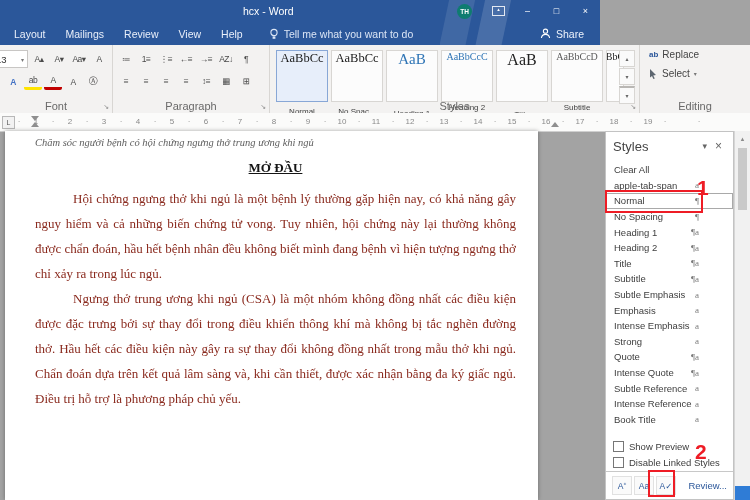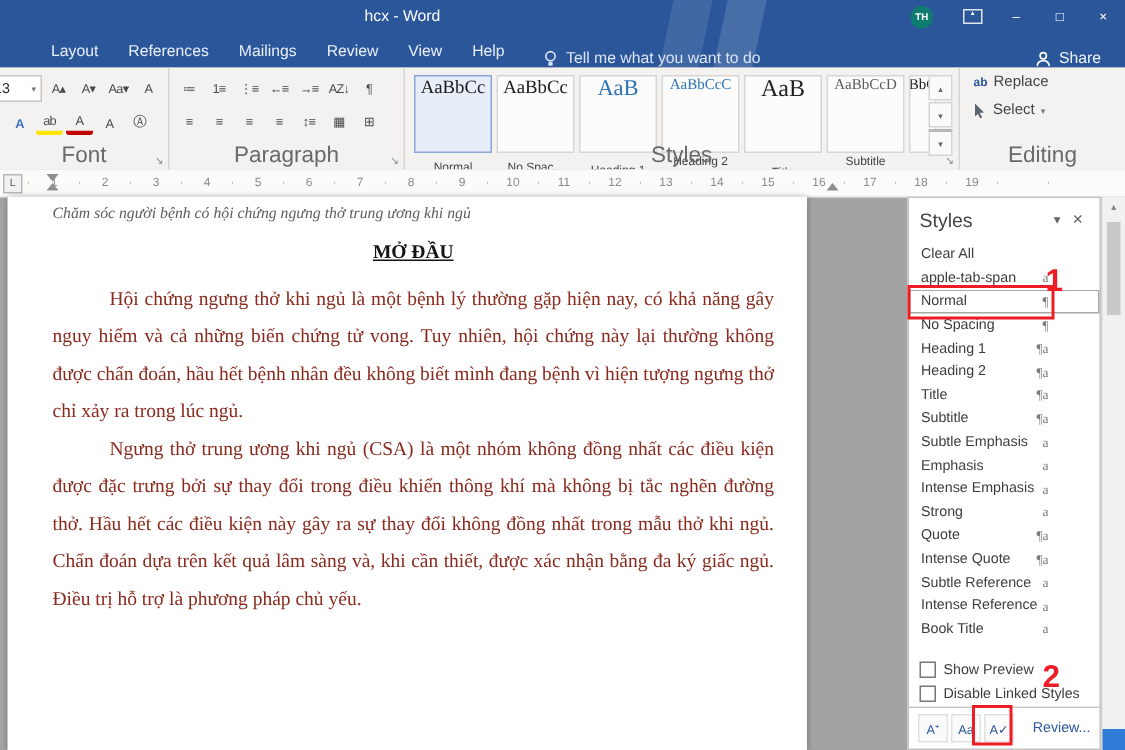--- a/index.html
+++ b/index.html
@@ -1,44 +1,44 @@
 <!DOCTYPE html>
 <html><head>
 <meta charset="utf-8">
 <style>
   html,body{margin:0;padding:0;}
   .app{position:relative;width:750px;height:500px;background:#a3a3a3;font-family:"Liberation Sans",sans-serif;overflow:hidden;-webkit-font-smoothing:antialiased;}
 
   
-  .topbar{position:absolute;left:0;top:0;width:750px;height:45px;background:#2b579a;color:#fff;}
+  .topbar{position:absolute;left:0;top:0;width:600px;height:45px;background:#2b579a;color:#fff;}
   .deco{position:absolute;left:440px;top:-6px;width:120px;height:60px;overflow:hidden;pointer-events:none;}
   .deco div{position:absolute;top:0;width:26px;height:60px;background:rgba(255,255,255,.10);transform:skewX(-12deg);}
   .deco .d2{left:40px;background:rgba(255,255,255,.14);}
   .deco .d1{left:4px;}
   .titlebar{position:absolute;left:0;top:0;right:0;height:22px;}
   .wtitle{position:absolute;left:243px;top:5px;font-size:10.5px;color:#fff;}
   .tb-right{position:absolute;right:0;top:0;height:22px;display:flex;align-items:center;}
   .avatar{width:15px;height:15px;border-radius:50%;background:#0f7c70;color:#fff;font-size:6.5px;font-weight:bold;display:flex;align-items:center;justify-content:center;margin-right:12px;}
   .winbtn{width:29px;height:22px;display:flex;align-items:center;justify-content:center;font-size:9px;color:#fff;}
   .ribopt{width:11px;height:8px;border:1px solid rgba(255,255,255,.85);display:flex;align-items:flex-start;justify-content:center;font-size:5px;line-height:5px;}
   
-  .tabsrow{position:absolute;left:0;top:22px;right:0;height:23px;display:flex;align-items:flex-end;padding-left:24px;}
+  .tabsrow{position:absolute;left:0;top:22px;right:0;height:23px;display:flex;align-items:center;padding-left:4px;}
   .tabstrip{display:flex;align-items:center;height:100%;}
   .tab{font-size:10.5px;color:#e9effa;padding:0 10px;height:100%;display:flex;align-items:center;cursor:default;}
   .tellme{display:flex;align-items:center;gap:5px;margin-left:16px;font-size:10.5px;color:#dbe5f5;}
   .share{display:flex;align-items:center;gap:5px;margin-left:auto;margin-right:16px;font-size:10.5px;color:#eef3fc;}
 
   
   .ribbon{position:absolute;left:0;top:45px;width:750px;height:68px;background:#f3f2f1;border-bottom:1px solid #d2d0ce;}
   .group{position:absolute;top:0;height:68px;border-right:1px solid #d8d6d3;overflow:hidden;}
   .g-font{left:0;width:112px;}
   .g-par{left:113px;width:156px;}
   .g-styles{left:270px;width:369px;}
   .g-edit{left:640px;width:110px;border-right:none;}
-  .glabel{position:absolute;bottom:1px;left:0;right:0;text-align:center;font-size:15px;color:#696969;}
+  .glabel{position:absolute;bottom:1px;left:0;right:0;text-align:center;font-size:11px;color:#696969;}
   .launcher{position:absolute;right:3px;bottom:2px;font-size:7px;color:#8a8a8a;cursor:pointer;}
   .grow{display:flex;align-items:center;gap:2px;padding:5px 4px 0 4px;}
   .rbtn{min-width:16px;height:17px;display:flex;align-items:center;justify-content:center;font-size:8.5px;letter-spacing:-.5px;color:#4a4a4a;border-radius:2px;padding:0 1px;cursor:pointer;}
   .sizebox{margin-left:-12px;width:30px;height:16px;background:#fff;border:1px solid #c8c6c4;display:flex;align-items:center;justify-content:space-between;padding:0 3px;font-size:9.5px;color:#333;}
   .sizebox .sv-caret{font-size:6px;color:#777;}
   .text-effects-button{color:#4472c4;font-weight:bold;}
   .highlight-color-button{border-bottom:3px solid #ffe400;height:14px;}
   .font-color-button{border-bottom:3px solid #c00000;height:14px;}
   .enclose-characters-button{font-size:9px;}
   
@@ -129,21 +129,20 @@
             <span class="ribopt">▴</span>
           </div>
         <div class="winbtn">–</div>
         <div class="winbtn">□</div>
         <div class="winbtn">×</div>
       </div>
     </div>
     <div class="tabsrow">
       <div class="tabstrip">
           <div class="tab">Layout</div>
-          <div class="tab">References</div>
           <div class="tab">Mailings</div>
           <div class="tab">Review</div>
           <div class="tab">View</div>
           <div class="tab">Help</div>
         </div>
       <div class="tellme">
         <svg width="10" height="12" viewBox="0 0 10 12">
             <circle cx="5" cy="4.5" r="3.1" fill="none" stroke="#dbe5f5" stroke-width="1.1"></circle>
             <rect x="3.6" y="8.4" width="2.8" height="2.4" fill="#dbe5f5"></rect>
           </svg>

